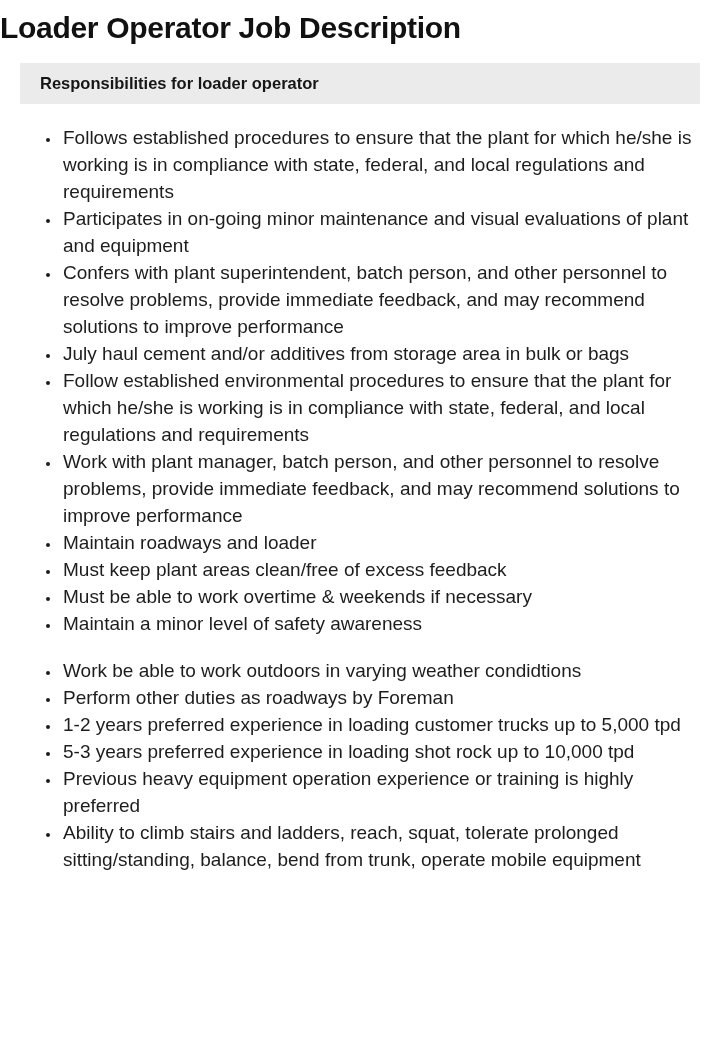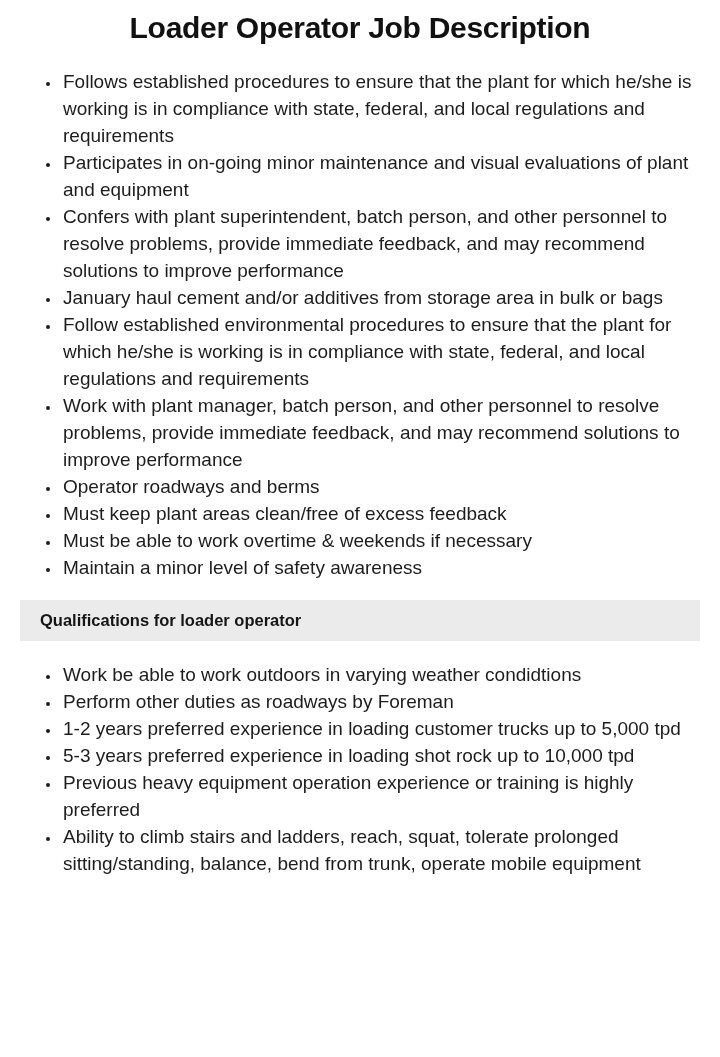--- a/index.html
+++ b/index.html
@@ -14,21 +14,20 @@
     color: #1d1d1d;
     font-family: "Liberation Sans", sans-serif;
     -webkit-font-smoothing: antialiased;
   }
   .page {
     width: 720px;
     padding: 0;
   }
   h1.doc-title {
     margin: 8px 0 0 0;
-    text-align: center;
     font-size: 30px;
     line-height: 40px;
     font-weight: 800;
     letter-spacing: -0.3px;
     color: #111111;
   }
   p.intro {
     margin: 12px 20px 0 20px;
     font-size: 16.5px;
     line-height: 27px;
@@ -63,37 +62,37 @@
   }
 </style>
 </head>
 <body>
 
 <main class="page">
 
   <h1 class="doc-title">Loader Operator Job Description</h1>
 
 
+  <div class="section-bar">
+    <span>Responsibilities for loader operator</span>
+  </div>
 
   <ul class="bullet-list">
     <li>Follows established procedures to ensure that the plant for which he/she is working is in compliance with state, federal, and local regulations and requirements</li>
     <li>Participates in on-going minor maintenance and visual evaluations of plant and equipment</li>
     <li>Confers with plant superintendent, batch person, and other personnel to resolve problems, provide immediate feedback, and may recommend solutions to improve performance</li>
-    <li>January haul cement and/or additives from storage area in bulk or bags</li>
+    <li>July haul cement and/or additives from storage area in bulk or bags</li>
     <li>Follow established environmental procedures to ensure that the plant for which he/she is working is in compliance with state, federal, and local regulations and requirements</li>
     <li>Work with plant manager, batch person, and other personnel to resolve problems, provide immediate feedback, and may recommend solutions to improve performance</li>
-    <li>Operator roadways and berms</li>
+    <li>Maintain roadways and loader</li>
     <li>Must keep plant areas clean/free of excess feedback</li>
     <li>Must be able to work overtime &amp; weekends if necessary</li>
     <li>Maintain a minor level of safety awareness</li>
   </ul>
 
-  <div class="section-bar qual-bar">
-    <span>Qualifications for loader operator</span>
-  </div>
 
   <ul class="bullet-list">
     <li>Work be able to work outdoors in varying weather condidtions</li>
     <li>Perform other duties as roadways by Foreman</li>
     <li>1-2 years preferred experience in loading customer trucks up to 5,000 tpd</li>
     <li>5-3 years preferred experience in loading shot rock up to 10,000 tpd</li>
     <li>Previous heavy equipment operation experience or training is highly preferred</li>
     <li>Ability to climb stairs and ladders, reach, squat, tolerate prolonged sitting/standing, balance, bend from trunk, operate mobile equipment</li>
   </ul>
 

